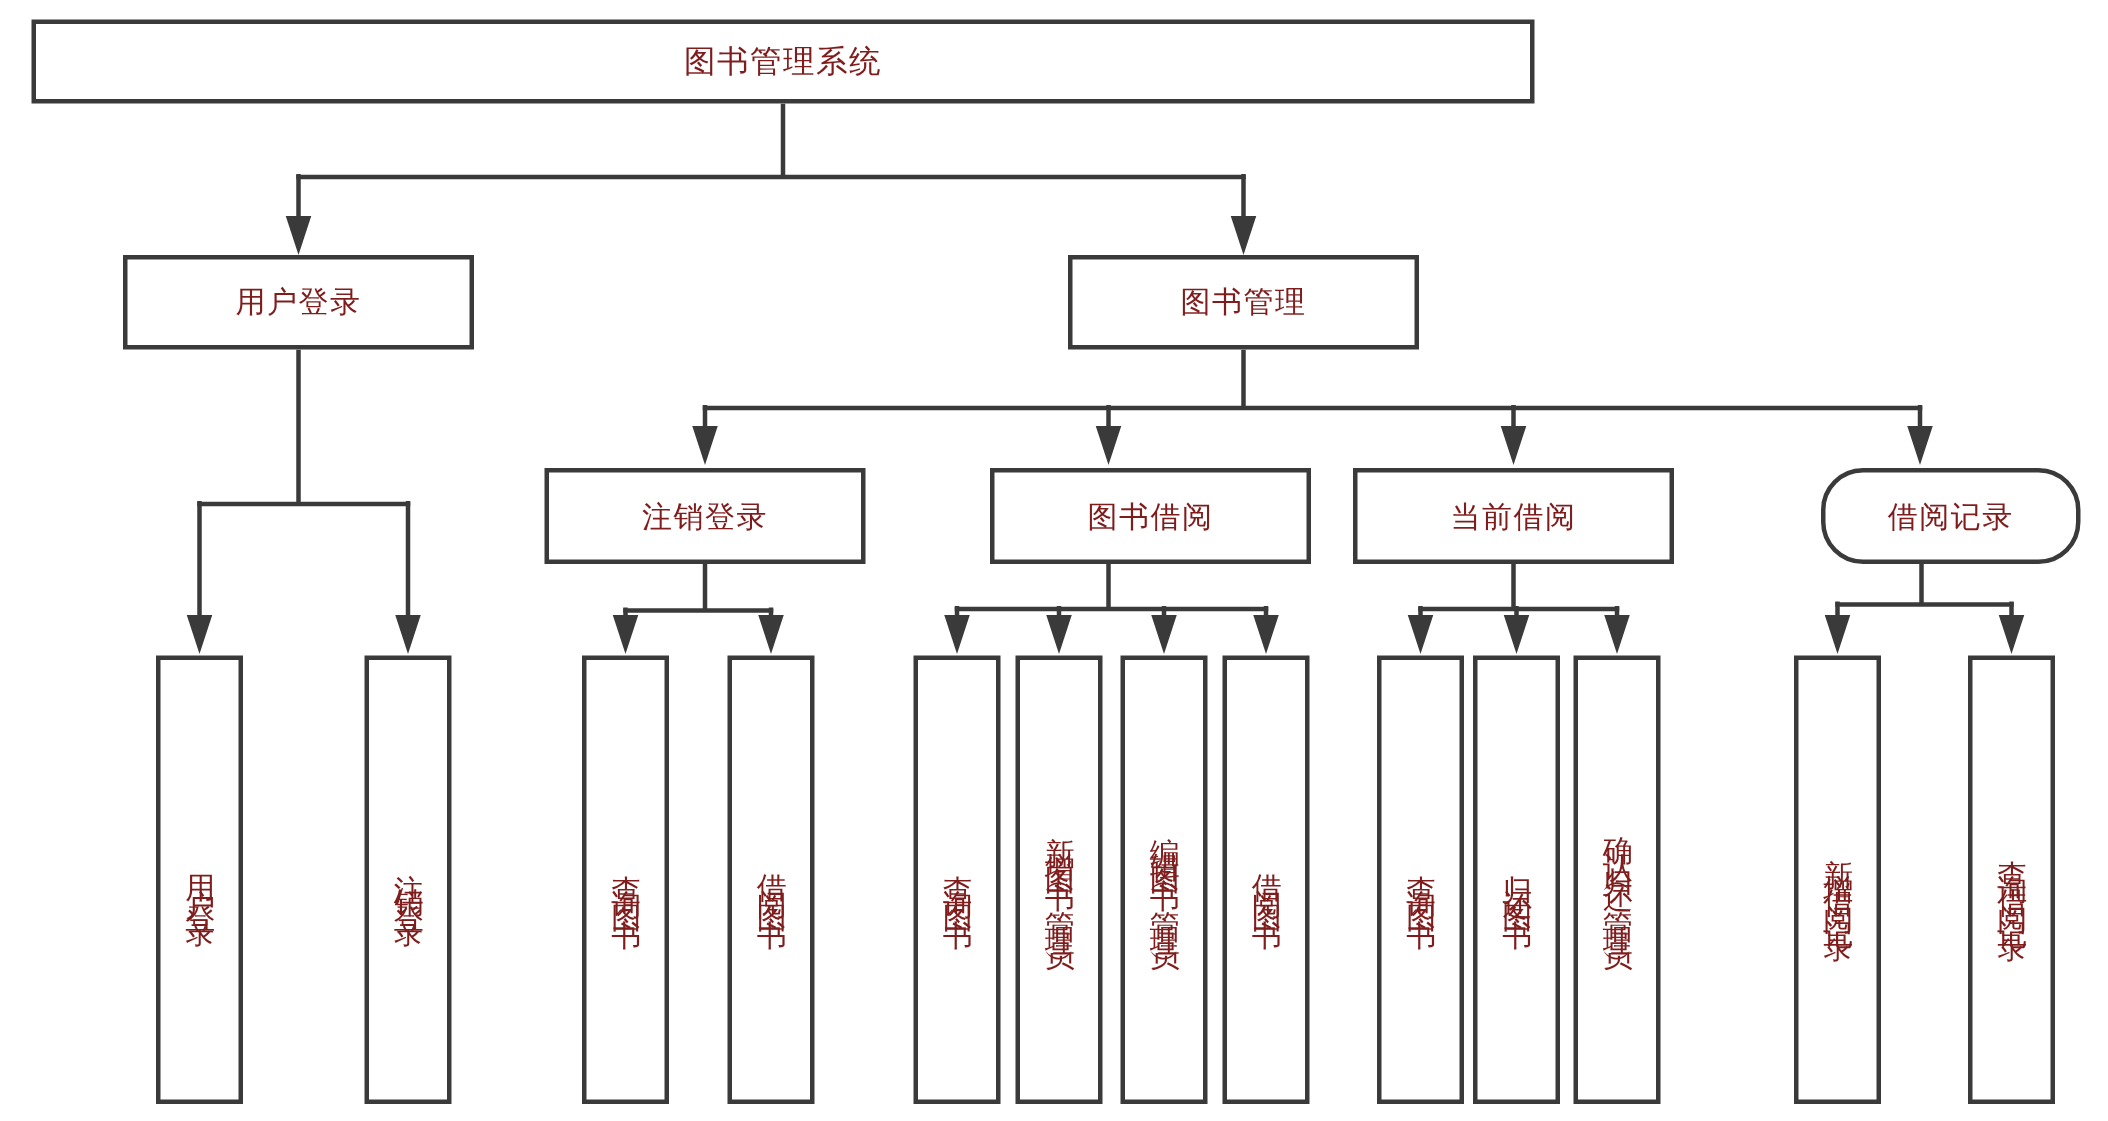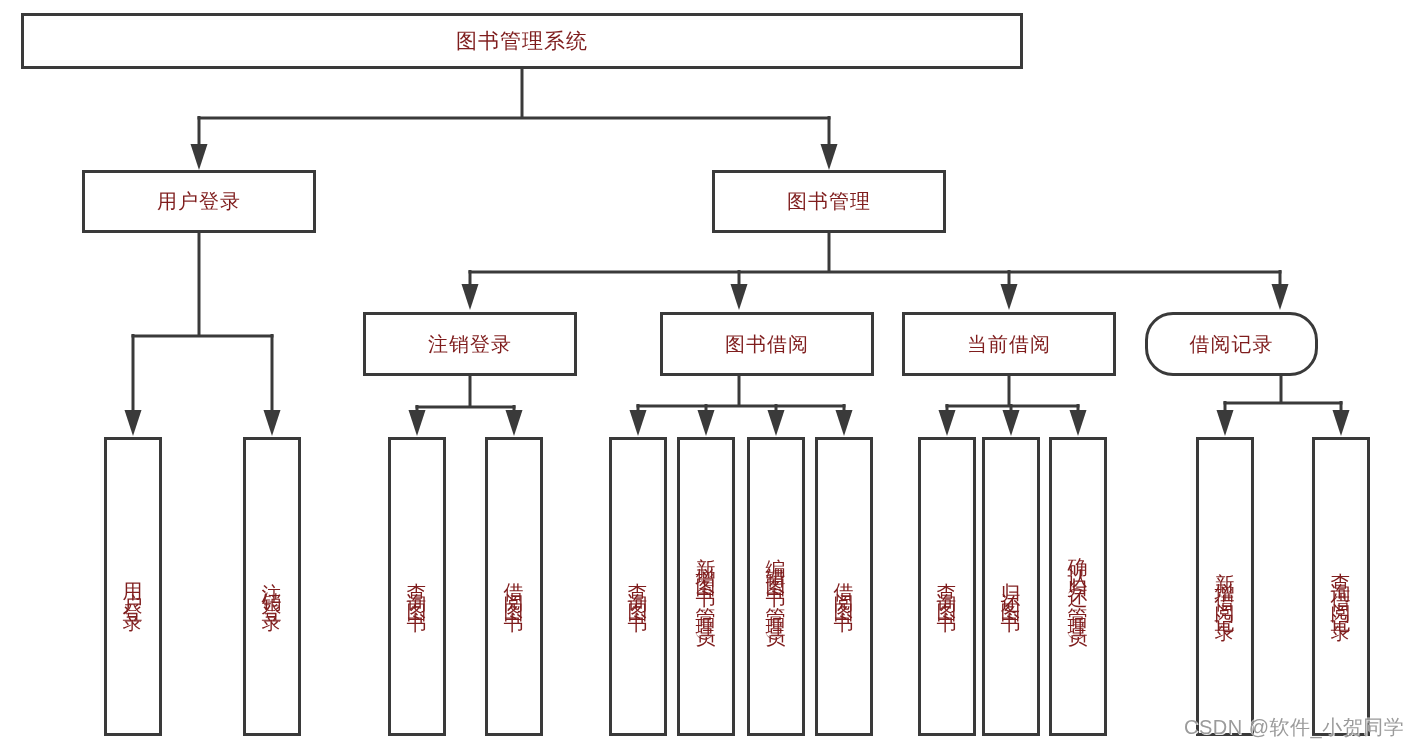--- a/index.html
+++ b/index.html
@@ -96,34 +96,33 @@
   </svg>
 
   <div class="box" style="left:21px;top:13px;width:1002px;height:56px;font-size:21px;">图书管理系统</div>
 
   <div class="box" style="left:82px;top:170px;width:234px;height:63px;">用户登录</div>
   <div class="box" style="left:712px;top:170px;width:234px;height:63px;text-align:center;">图书管理</div>
 
   <div class="box" style="left:363px;top:312px;width:214px;height:64px;">注销登录</div>
   <div class="box" style="left:632px;top:312px;width:214px;height:64px;margin-left:28px;">图书借阅</div>
   <div class="box" style="left:902px;top:312px;width:214px;height:64px;">当前借阅</div>
-  <div class="box" style="left:1145px;top:312px;width:173px;height:64px;border-radius:28px;">借阅记录</div>
+  <div class="box" style="left:1214px;top:312px;width:173px;height:64px;border-radius:28px;">借阅记录</div>
 
   <div class="box v" style="left:104px;top:437px;width:58px;height:299px;">用户登录</div>
   <div class="box v" style="left:243px;top:437px;width:58px;height:299px;">注销登录</div>
 
   <div class="box v" style="left:388px;top:437px;width:58px;height:299px;">查询图书</div>
   <div class="box v" style="left:485px;top:437px;width:58px;height:299px;">借阅图书</div>
 
   <div class="box v" style="left:609px;top:437px;width:58px;height:299px;">查询图书</div>
   <div class="box v" style="left:677px;top:437px;width:58px;height:299px;">新增图书（管理员）</div>
   <div class="box v" style="left:747px;top:437px;width:58px;height:299px;">编辑图书（管理员）</div>
   <div class="box v" style="left:815px;top:437px;width:58px;height:299px;">借阅图书</div>
 
   <div class="box v" style="left:918px;top:437px;width:58px;height:299px;">查询图书</div>
   <div class="box v" style="left:982px;top:437px;width:58px;height:299px;">归还图书</div>
   <div class="box v" style="left:1049px;top:437px;width:58px;height:299px;">确认归还（管理员）</div>
 
   <div class="box v" style="left:1196px;top:437px;width:58px;height:299px;">新增借阅记录</div>
   <div class="box v" style="left:1312px;top:437px;width:58px;height:299px;">查询借阅记录</div>
 
-  <div class="watermark">CSDN @软件_小贺同学</div>
 </div>
 
 </body></html>

